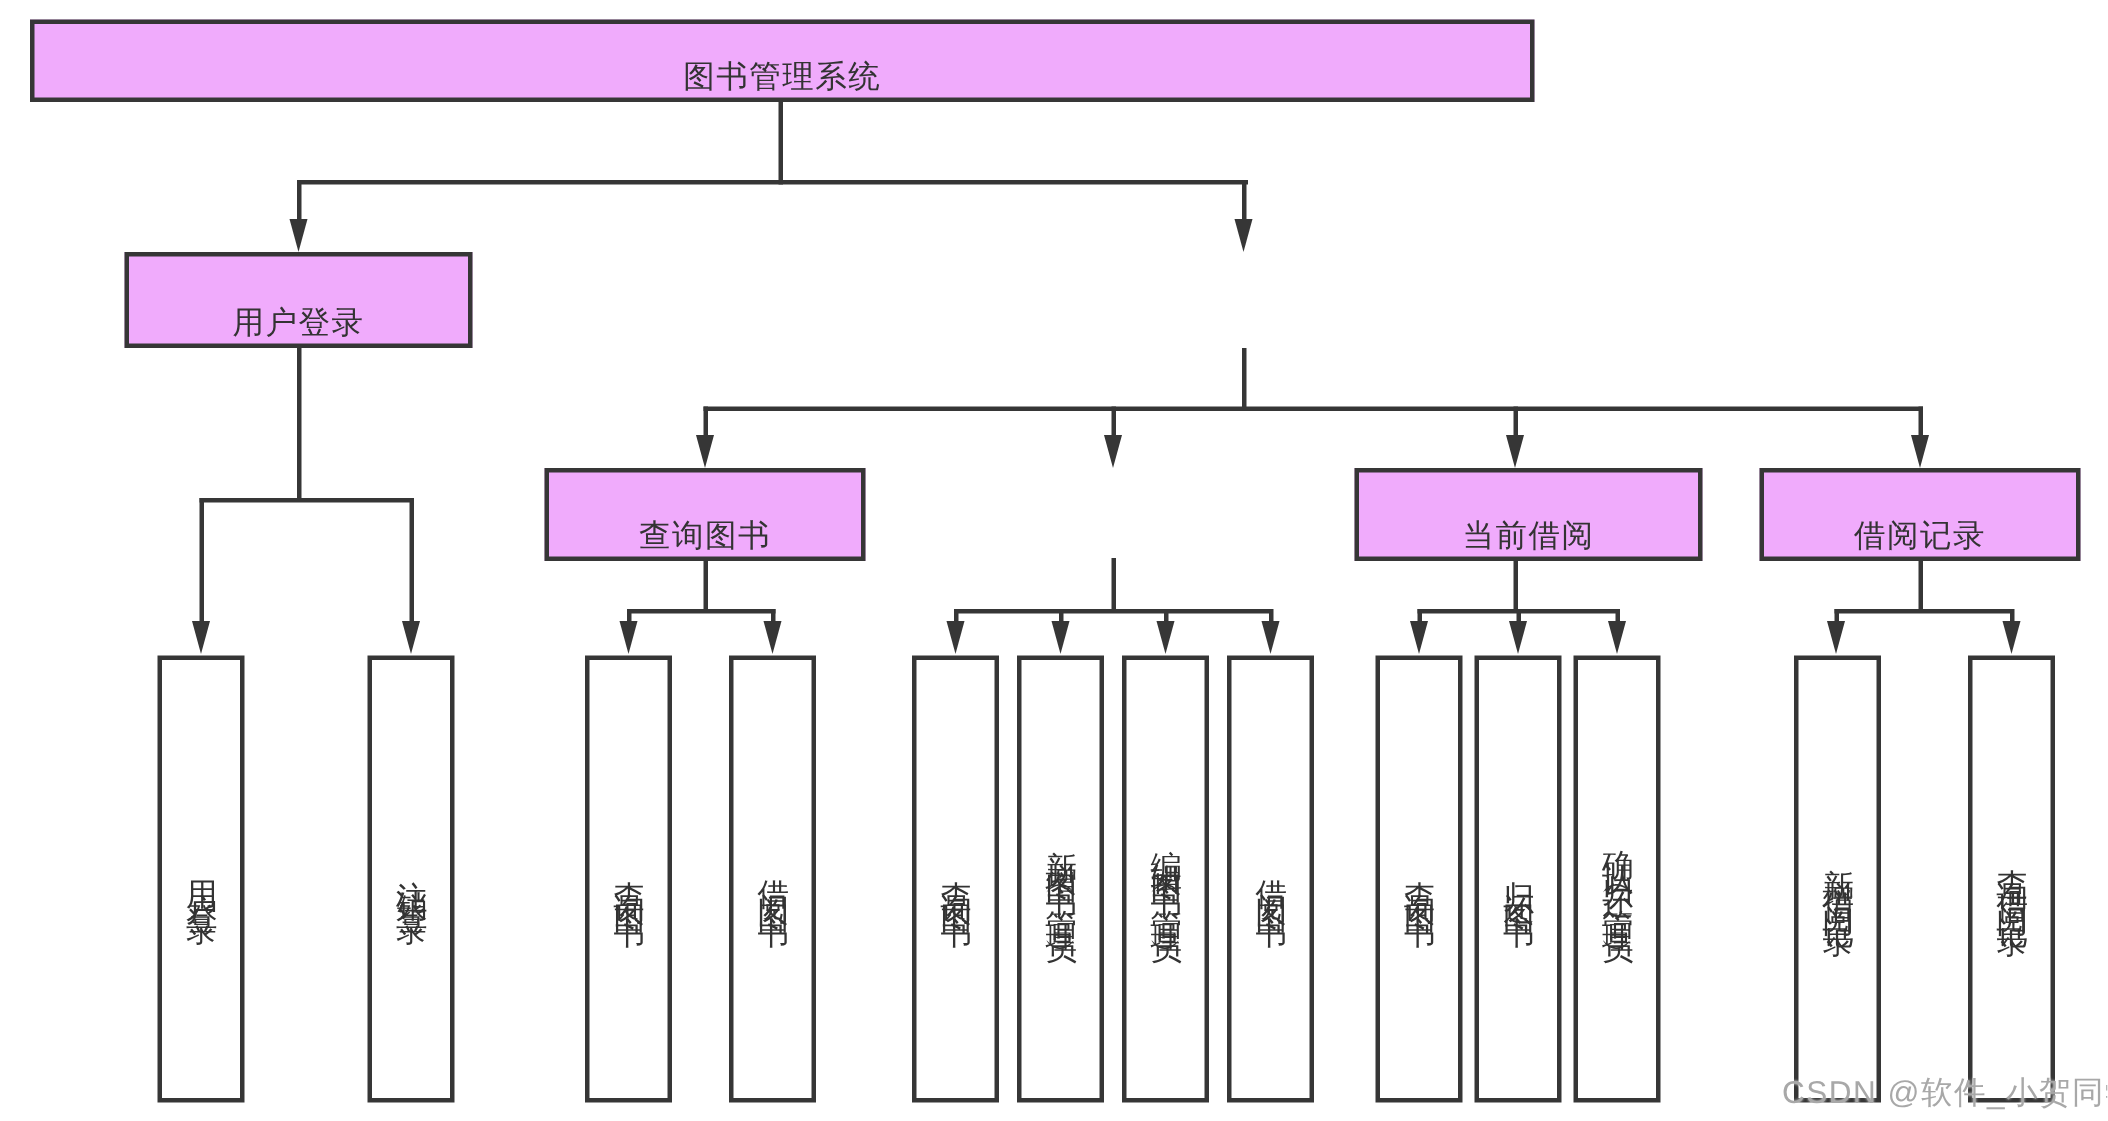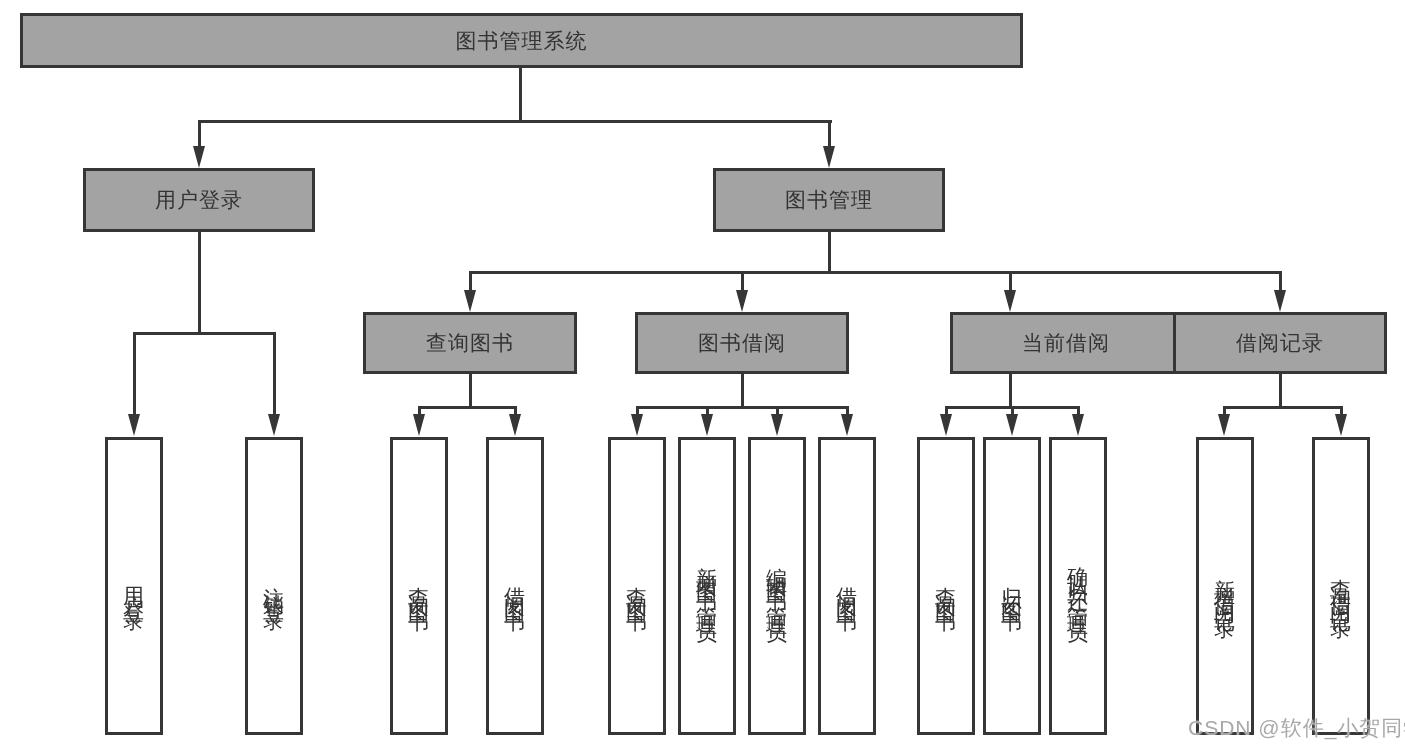--- a/index.html
+++ b/index.html
@@ -9,23 +9,23 @@
     width: 1405px;
     height: 747px;
     background: #ffffff;
     overflow: hidden;
   }
   
   .node-h {
     position: absolute;
     box-sizing: border-box;
     border: 3px solid #363636;
-    background: #a3a3a3;
+    background: #f0abfc;
     display: flex;
-    align-items: center;
+    align-items: flex-end;
     justify-content: center;
     font-size: 21px;
     color: #333333;
     letter-spacing: 1px;
     z-index: 2;
   }
   
   .node-v {
     position: absolute;
     box-sizing: border-box;
@@ -83,31 +83,25 @@
 
 <div id="canvas">
 
   <div class="node-h" style="left:20px; top:13px; width:1003px; height:55px;">
     <span>图书管理系统</span>
   </div>
 
   <div class="node-h" style="left:83px; top:168px; width:232px; height:64px;">
     <span>用户登录</span>
   </div>
-  <div class="node-h" style="left:713px; top:168px; width:232px; height:64px;">
-    <span>图书管理</span>
-  </div>
 
   <div class="node-h" style="left:363px; top:312px; width:214px; height:62px;">
     <span>查询图书</span>
   </div>
-  <div class="node-h" style="left:635px; top:312px; width:214px; height:62px;">
-    <span>图书借阅</span>
-  </div>
-  <div class="node-h" style="left:903px; top:312px; width:232px; height:62px;margin-left:47px;">
+  <div class="node-h" style="left:903px; top:312px; width:232px; height:62px;">
     <span>当前借阅</span>
   </div>
   <div class="node-h" style="left:1173px; top:312px; width:214px; height:62px;">
     <span>借阅记录</span>
   </div>
 
   <div class="node-v" style="left:105px;">
     <span class="vtext">用户登录</span>
   </div>
   <div class="node-v" style="left:245px;">

